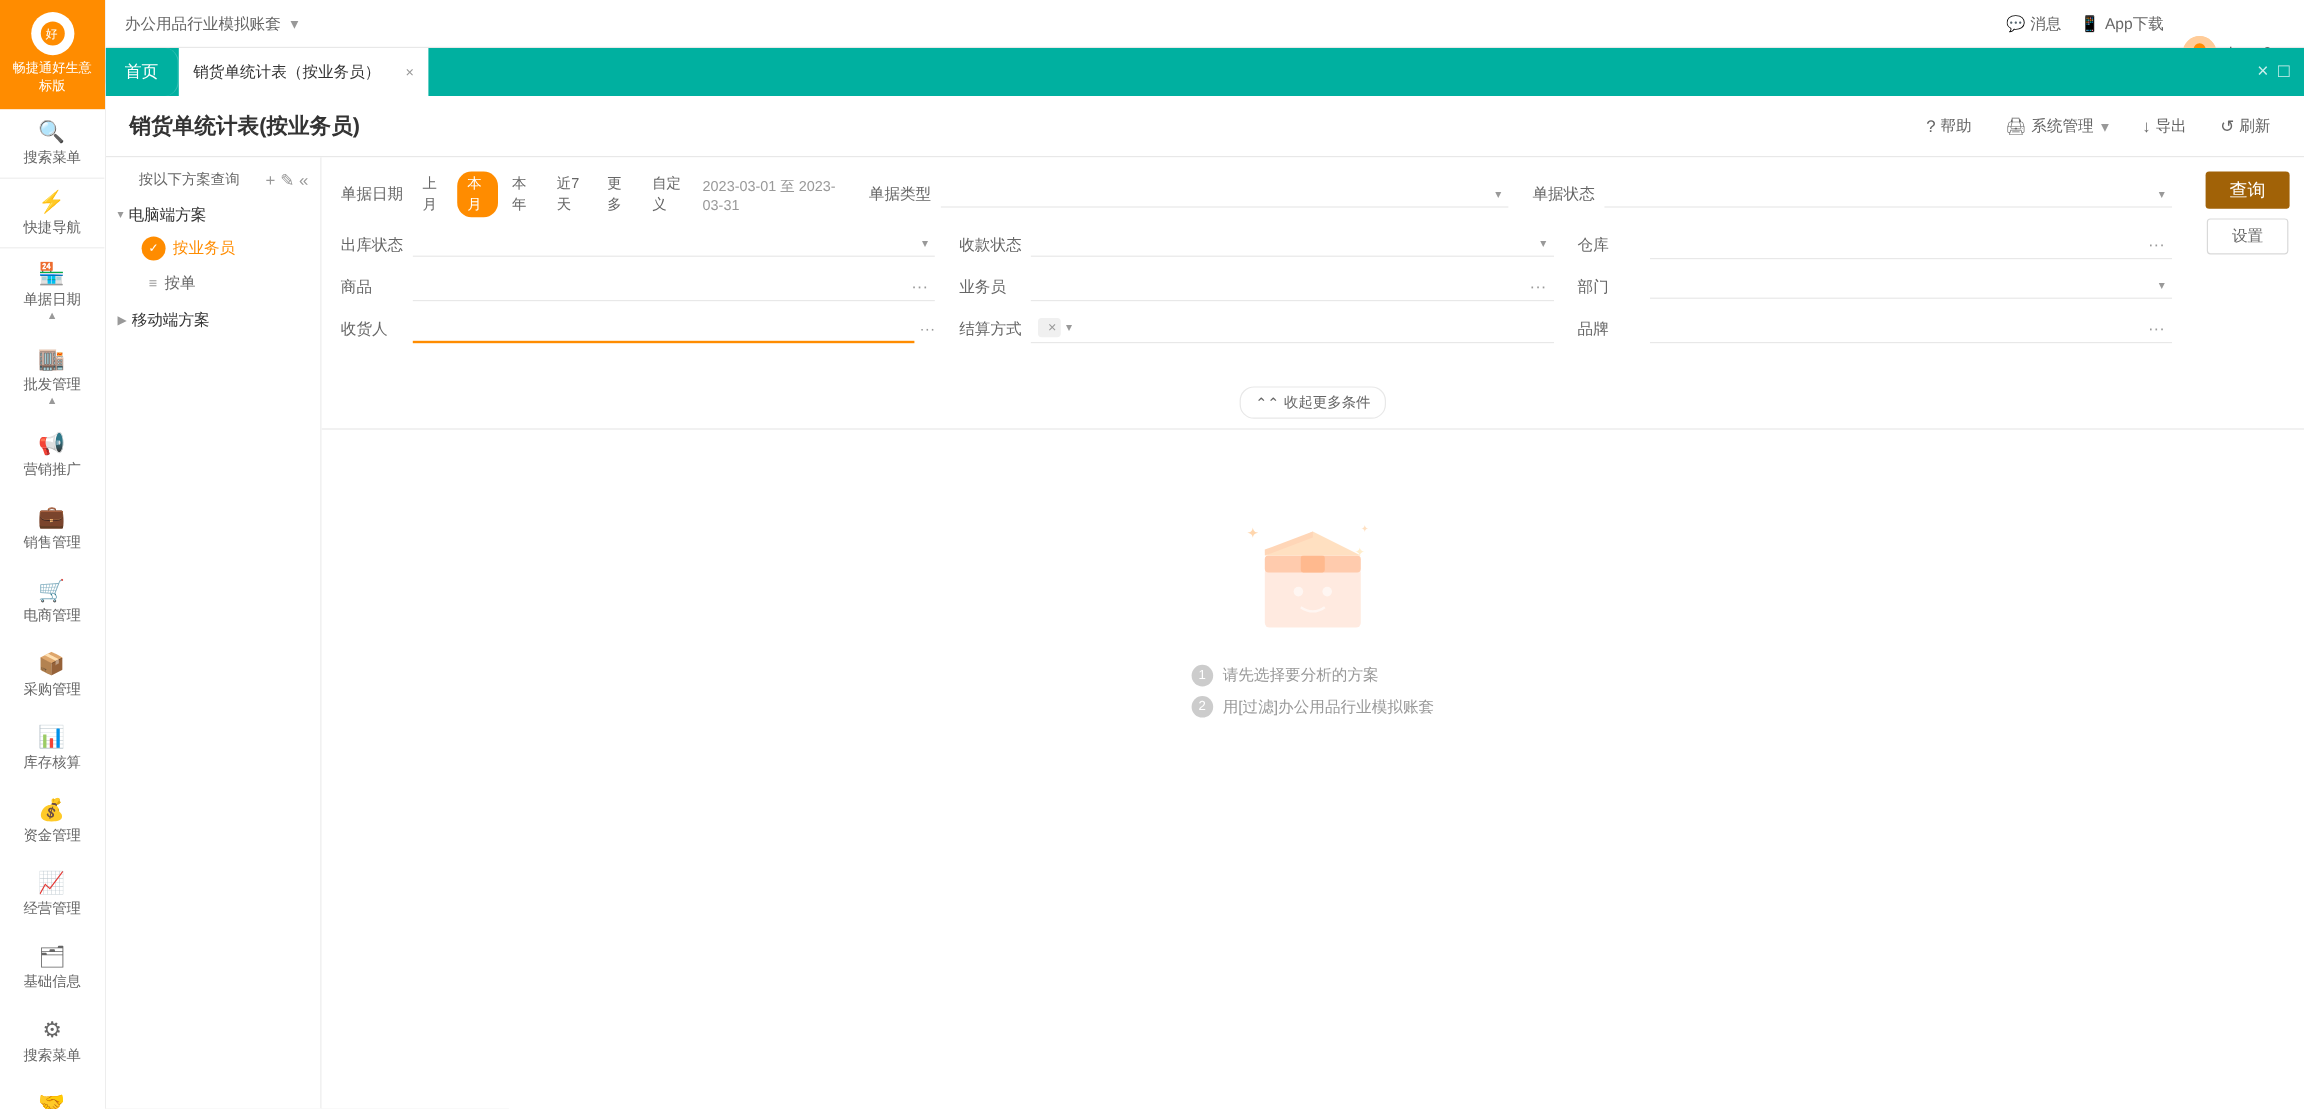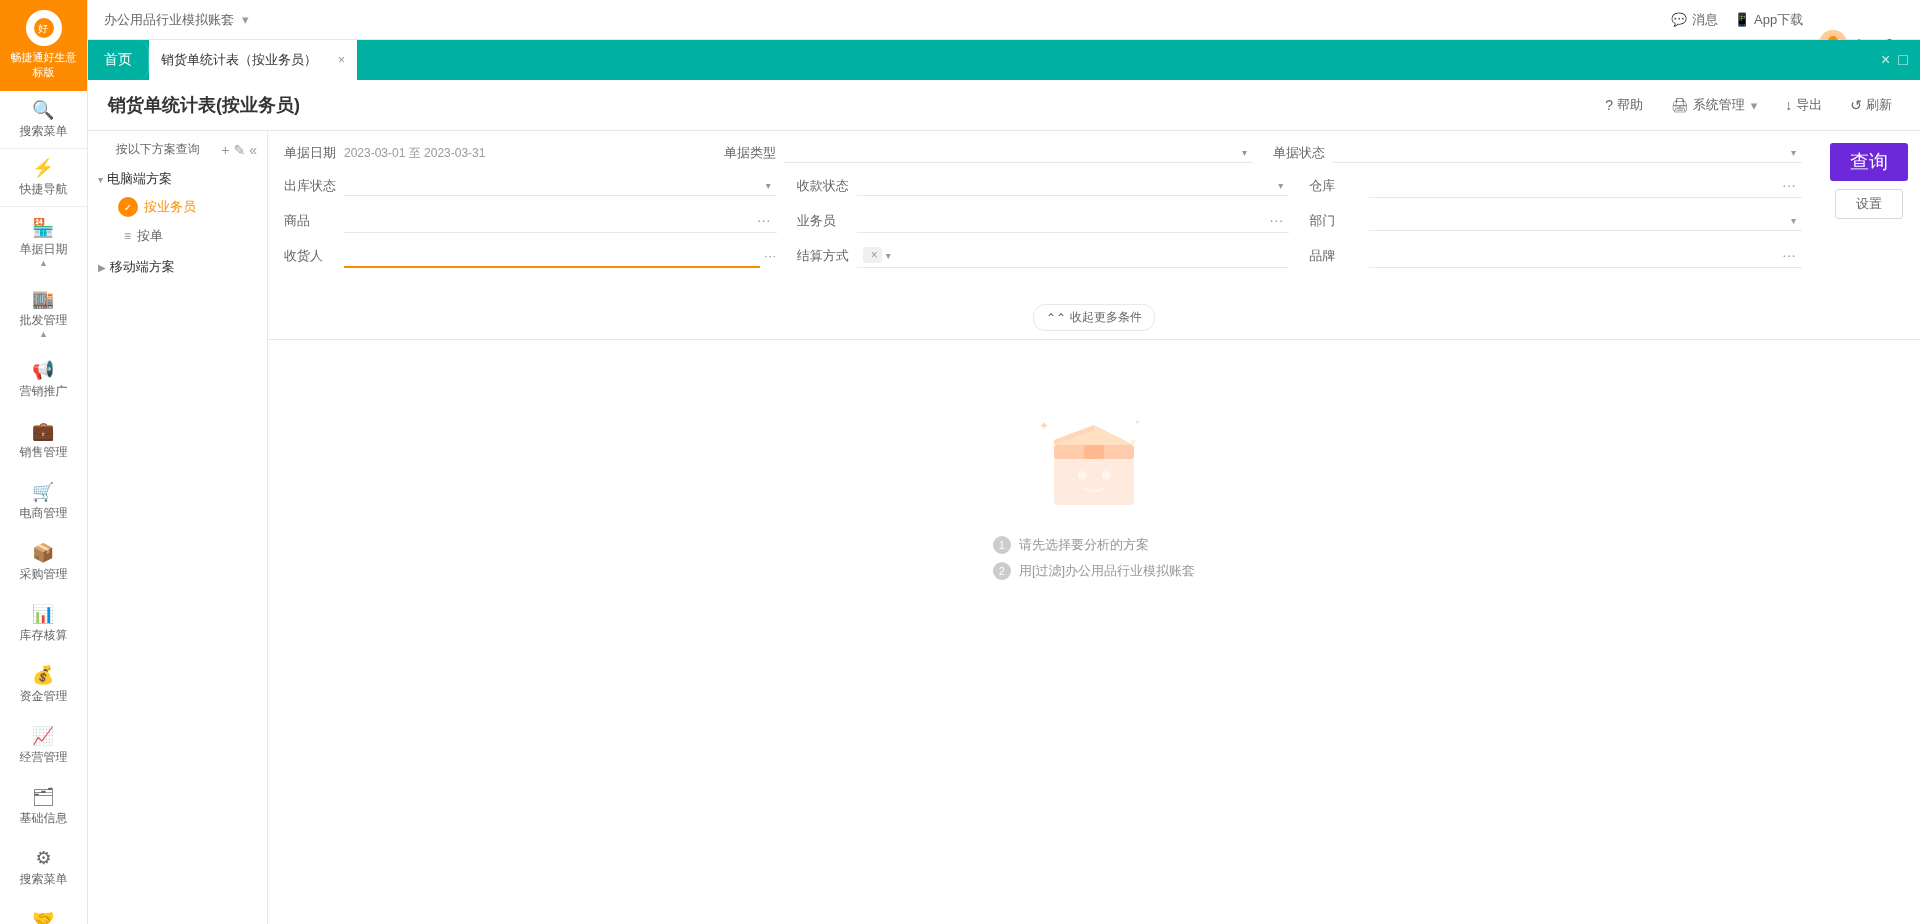--- a/index.html
+++ b/index.html
@@ -376,27 +376,27 @@
       color: #fff;
       border-radius: 12px;
     }
     .date-range {
       font-size: 12px;
       color: #999;
     }
 
     
     .query-btn {
-      background: #6d28d9;
+      background: #a16207;
       color: #fff;
       border: none;
       padding: 6px 20px;
       border-radius: 3px;
       cursor: pointer;
-      font-size: 19px;
+      font-size: 15px;
     }
     .set-btn {
       background: #fff;
       color: #666;
       border: 1px solid #d9d9d9;
       padding: 5px 20px;
       border-radius: 3px;
       cursor: pointer;
       font-size: 13px;
       margin-top: 4px;
@@ -670,20 +670,28 @@
 
       <div class="filter-area">
         <div class="filter-main">
           <div class="filter-form">
 
             <div class="filter-row">
 
               <div class="filter-item" style="min-width:380px;max-width:420px;">
                 <span class="filter-label">单据日期</span>
                 <div class="date-row">
+                  <div class="date-tabs">
+                    <span class="date-tab">上月</span>
+                    <span class="date-tab active">本月</span>
+                    <span class="date-tab">本年</span>
+                    <span class="date-tab">近7天</span>
+                    <span class="date-tab">更多</span>
+                    <span class="date-tab">自定义</span>
+                  </div>
                   <span class="date-range">2023-03-01 至 2023-03-31</span>
                 </div>
               </div>
               <div class="filter-divider"></div>
 
               <div class="filter-item">
                 <span class="filter-label">单据类型</span>
                 <div class="filter-select">
                   <span class="select-text"></span>
                   <span class="select-arrow">▾</span>

